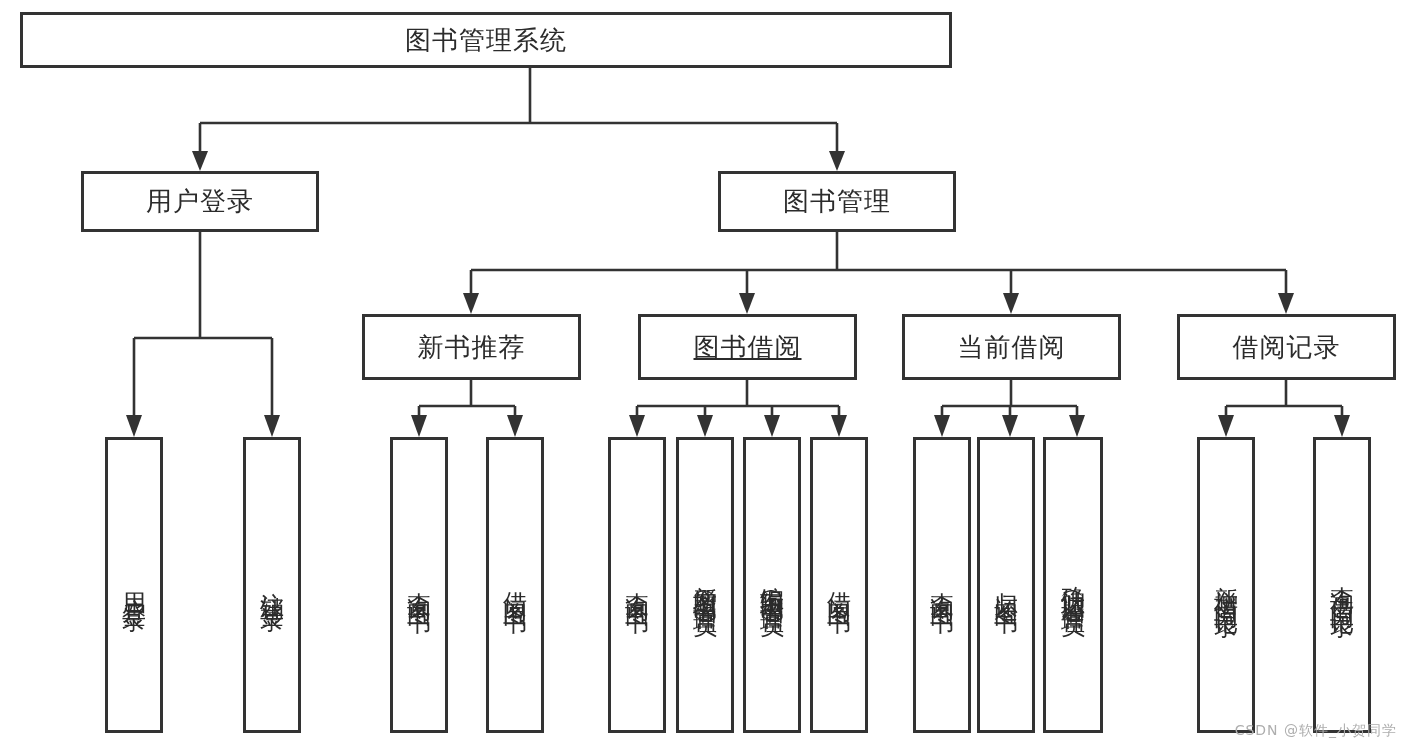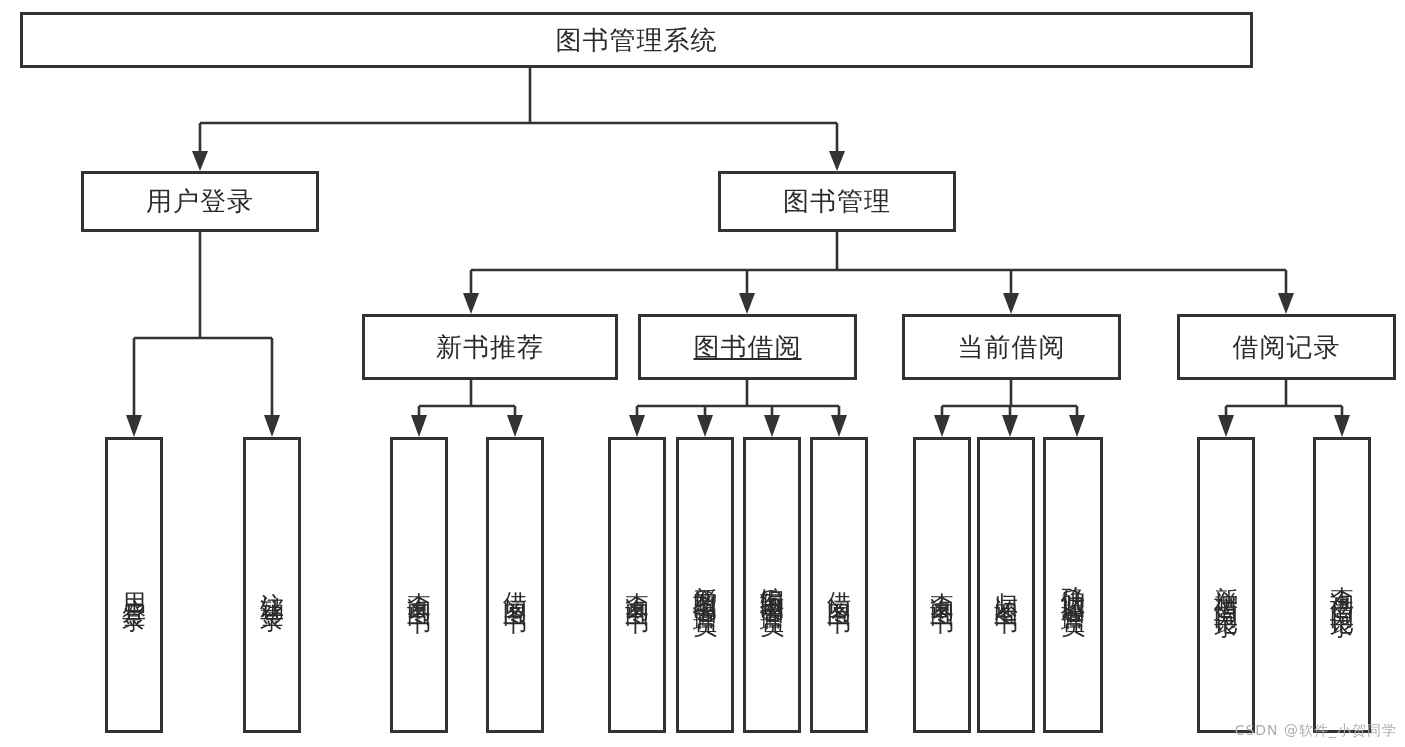--- a/index.html
+++ b/index.html
@@ -83,26 +83,26 @@
     <path d="M1011 380 V406 M942 406 H1077 M942 406 V416 M1010 406 V416 M1077 406 V416"></path>
     <polygon points="934,415 950,415 942,437"></polygon>
     <polygon points="1002,415 1018,415 1010,437"></polygon>
     <polygon points="1069,415 1085,415 1077,437"></polygon>
 
     <path d="M1286 380 V406 M1226 406 H1342 M1226 406 V416 M1342 406 V416"></path>
     <polygon points="1218,415 1234,415 1226,437"></polygon>
     <polygon points="1334,415 1350,415 1342,437"></polygon>
   </svg>
 
-  <div class="node" style="left:20px;top:12px;width:1233px;height:56px;">图书管理系统</div>
+  <div class="node" style="left:20px;top:12px;width:932px;height:56px;">图书管理系统</div>
 
   <div class="node" style="left:81px;top:171px;width:238px;height:61px;">用户登录</div>
   <div class="node" style="left:718px;top:171px;width:238px;height:61px;">图书管理</div>
 
-  <div class="node" style="left:362px;top:314px;width:256px;height:66px;">新书推荐</div>
+  <div class="node" style="left:362px;top:314px;width:219px;height:66px;">新书推荐</div>
   <div class="node" style="left:638px;top:314px;width:219px;height:66px;text-decoration:underline;">图书借阅</div>
   <div class="node" style="left:1177px;top:314px;width:219px;height:66px;">借阅记录</div>
   <div class="node" style="left:902px;top:314px;width:219px;height:66px;">当前借阅</div>
 
   <div class="node leaf" style="left:105px;top:437px;width:58px;height:296px;">用户登录</div>
   <div class="node leaf" style="left:243px;top:437px;width:58px;height:296px;">注销登录</div>
 
   <div class="node leaf" style="left:390px;top:437px;width:58px;height:296px;">查询图书</div>
   <div class="node leaf" style="left:486px;top:437px;width:58px;height:296px;">借阅图书</div>
 

